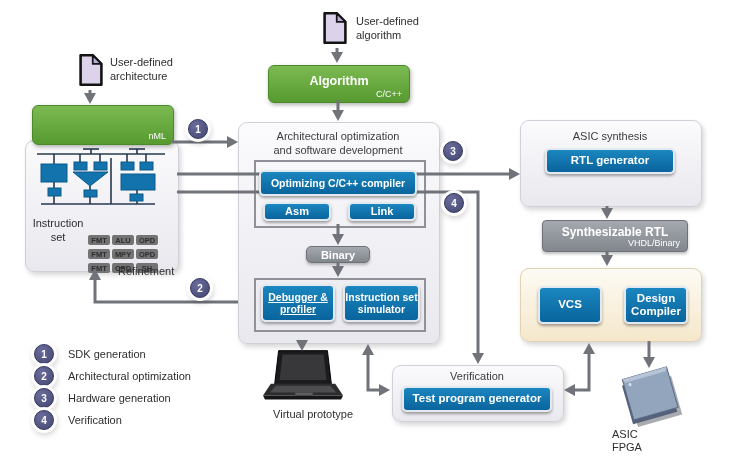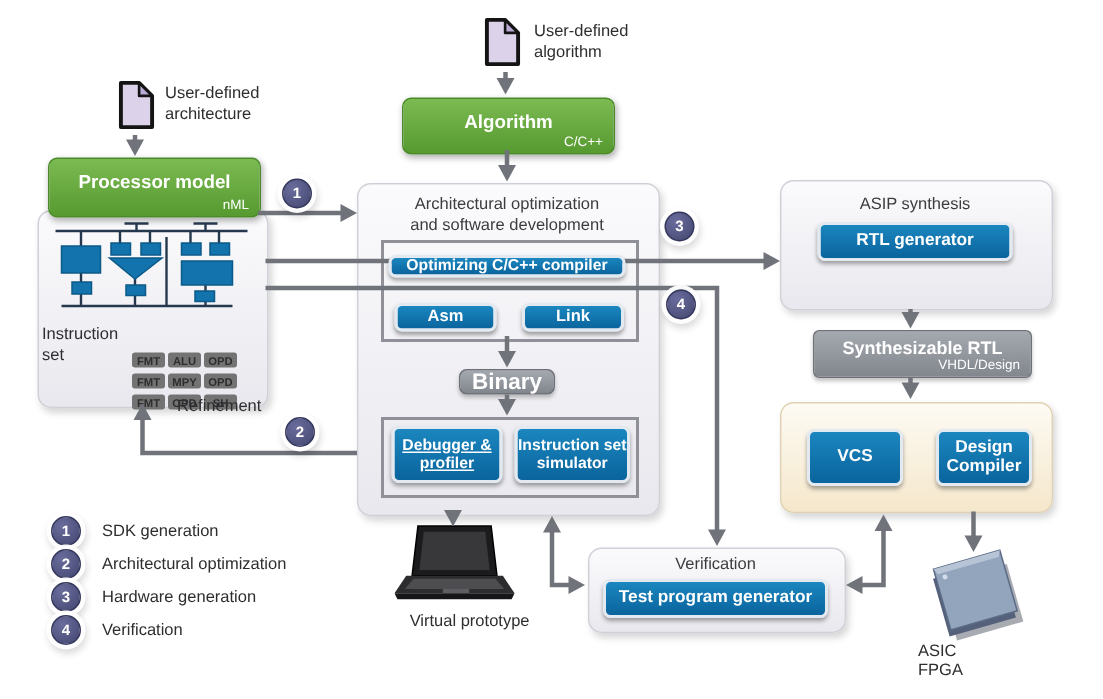--- a/index.html
+++ b/index.html
@@ -102,21 +102,20 @@
     <div>User-defined</div>
     <div>algorithm</div>
   </div>
 
   <div class="abs green-box" style="left:268px;top:65px;width:140px;height:36px;">
     <div class="green-title" style="margin-top:8px;">Algorithm</div>
     <div class="lang">C/C++</div>
   </div>
 
   <div class="abs green-box" style="left:32px;top:105px;width:140px;height:38px;">
-    <div class="green-title" style="margin-top:8px;">Processor model</div>
     <div class="lang">nML</div>
   </div>
 
   <div class="abs panel" style="left:25px;top:140px;width:152px;height:130px;"></div>
   <svg class="abs" style="left:33px;top:148px;z-index:3;" width="136" height="58" viewBox="0 0 136 58">
     <g stroke="#26384e" stroke-width="1.6" fill="none">
       <line x1="4" y1="6" x2="132" y2="6"></line>
       <line x1="50" y1="1" x2="66" y2="1"></line>
         <line x1="58" y1="1" x2="58" y2="6"></line>
       <line x1="96" y1="1" x2="112" y2="1"></line>
@@ -141,21 +140,21 @@
       <rect x="41" y="14" width="13" height="8"></rect>
       <rect x="61" y="14" width="13" height="8"></rect>
       <polygon points="40,24 75,24 57,38"></polygon>
       <rect x="51" y="42" width="13" height="7"></rect>
       <rect x="88" y="14" width="13" height="8"></rect>
       <rect x="107" y="14" width="13" height="8"></rect>
       <rect x="88" y="26" width="34" height="16"></rect>
       <rect x="97" y="46" width="13" height="7"></rect>
     </g>
   </svg>
-  <div class="abs doc-label" style="left:28px;top:216px;width:60px;text-align:left;">
+  <div class="abs doc-label" style="left:28px;top:216px;width:60px;text-align:center;">
     <div>Instruction</div>
     <div>set</div>
   </div>
   <div class="abs cells" style="left:88px;top:206px;">
     <span class="cell">FMT</span>
     <span class="cell">ALU</span>
     <span class="cell">OPD</span>
     <span class="cell">FMT</span>
     <span class="cell">MPY</span>
     <span class="cell">OPD</span>
@@ -163,35 +162,35 @@
     <span class="cell">OPD</span>
     <span class="cell">SH</span>
   </div>
 
   <div class="abs panel" style="left:238px;top:122px;width:200px;height:220px;"></div>
   <div class="abs panel-title" style="left:243px;top:130px;width:190px;">
     <div>Architectural optimization</div>
     <div>and software development</div>
   </div>
   <div class="abs inner-box" style="left:254px;top:160px;width:168px;height:64px;"></div>
-  <div class="abs btn" style="left:259px;top:170px;width:158px;height:15px;font-size:10.5px;z-index:10;">Optimizing C/C++ compiler</div>
+  <div class="abs btn" style="left:259px;top:170px;width:158px;height:26px;font-size:10.5px;z-index:10;">Optimizing C/C++ compiler</div>
   <div class="abs btn" style="left:263px;top:202px;width:68px;height:19px;font-size:11px;">Asm</div>
   <div class="abs btn" style="left:348px;top:202px;width:68px;height:19px;font-size:11px;">Link</div>
-  <div class="abs gray-box" style="left:306px;top:246px;width:64px;height:17px;font-size:15px;display:flex;align-items:center;justify-content:center;">Binary</div>
+  <div class="abs gray-box" style="left:306px;top:246px;width:64px;height:17px;font-size:11px;display:flex;align-items:center;justify-content:center;">Binary</div>
   <div class="abs inner-box" style="left:254px;top:278px;width:168px;height:50px;"></div>
   <div class="abs btn" style="left:261px;top:284px;width:74px;height:38px;font-size:10.5px;text-decoration:underline;">Debugger &amp; profiler</div>
   <div class="abs btn" style="left:343px;top:284px;width:77px;height:38px;font-size:10.5px;">Instruction set simulator</div>
 
   <div class="abs panel" style="left:520px;top:120px;width:180px;height:85px;"></div>
-  <div class="abs panel-title" style="left:525px;top:130px;width:170px;">ASIP synthesis</div>
+  <div class="abs panel-title" style="left:525px;top:130px;width:170px;">ASIC synthesis</div>
   <div class="abs btn" style="left:545px;top:148px;width:130px;height:26px;font-size:11.5px;">RTL generator</div>
 
   <div class="abs gray-box" style="left:542px;top:220px;width:146px;height:32px;border-radius:4px;">
     <div style="text-align:center;font-size:12px;margin-top:4px;">Synthesizable RTL</div>
-    <div class="lang">VHDL/Design</div>
+    <div class="lang">VHDL/Binary</div>
   </div>
 
   <div class="abs panel panel-cream" style="left:520px;top:268px;width:180px;height:72px;"></div>
   <div class="abs btn" style="left:538px;top:286px;width:64px;height:38px;font-size:11.5px;">VCS</div>
   <div class="abs btn" style="left:624px;top:286px;width:64px;height:38px;font-size:11.5px;">Design Compiler</div>
 
   <div class="abs panel" style="left:392px;top:365px;width:170px;height:55px;"></div>
   <div class="abs panel-title" style="left:397px;top:370px;width:160px;">Verification</div>
   <div class="abs btn" style="left:402px;top:386px;width:150px;height:26px;font-size:11.5px;">Test program generator</div>
 

